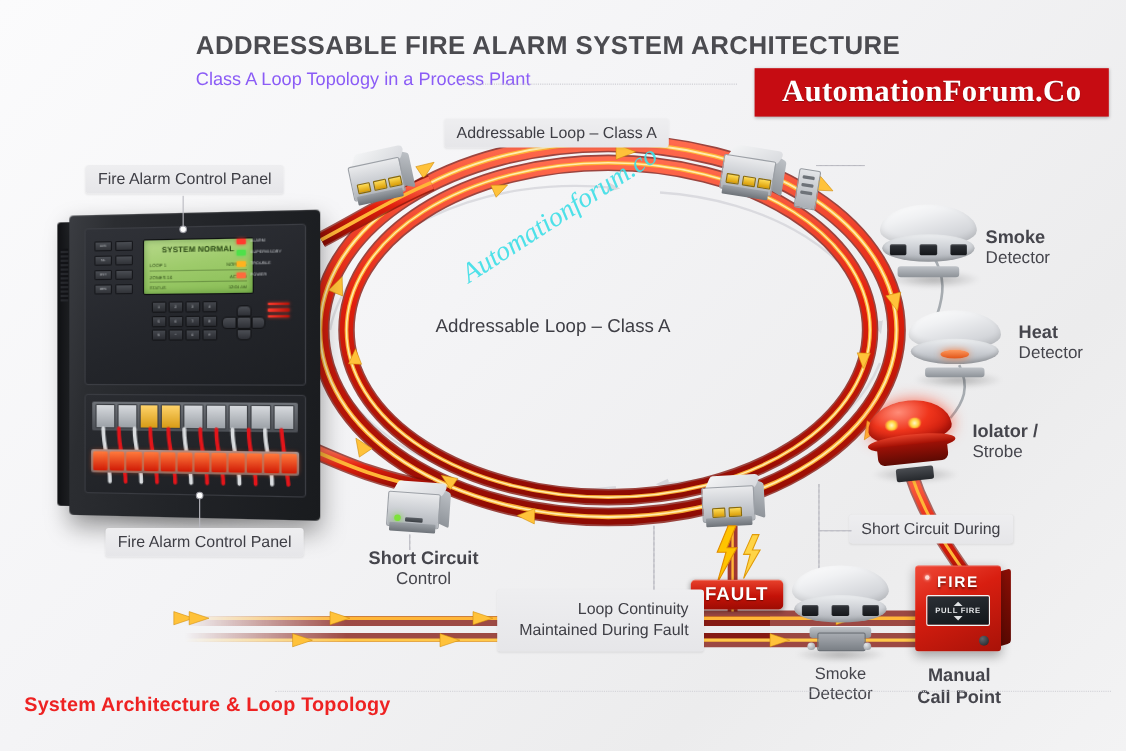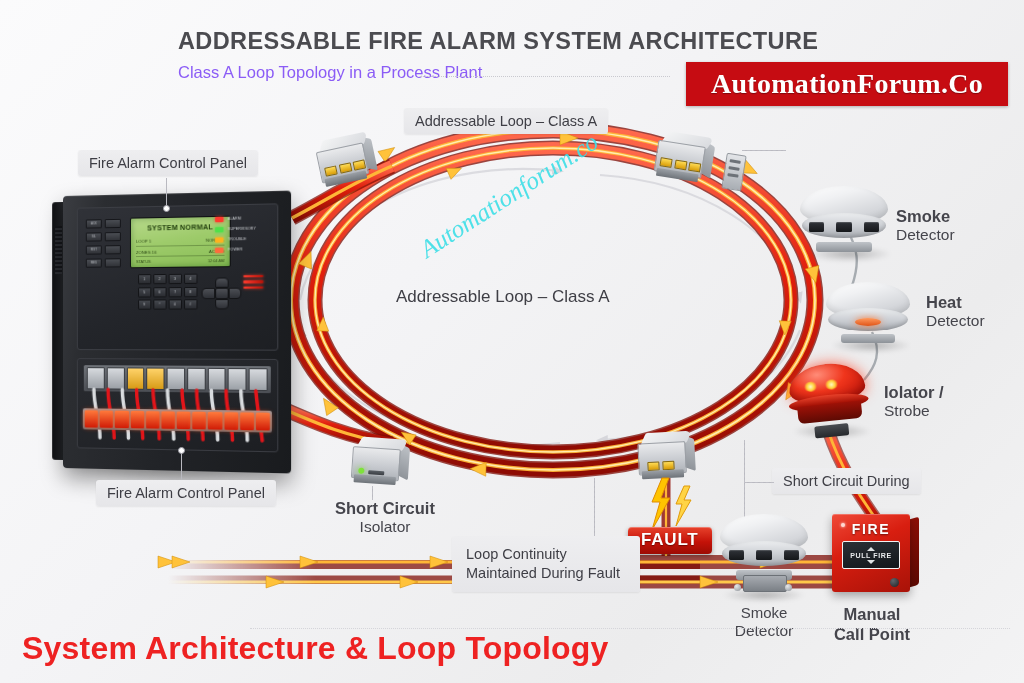--- a/index.html
+++ b/index.html
@@ -33,38 +33,38 @@
     box-shadow:0 1px 3px rgba(0,0,0,.28);
     display:flex;align-items:center;justify-content:center;
   }
   .logo span{
     font-family:"Liberation Serif","DejaVu Serif",serif;
     font-weight:bold;font-size:28px;color:#fff;letter-spacing:.3px;
     text-shadow:0 1px 1px rgba(0,0,0,.35);
   }
   .bottom-banner{
     left:22px;top:630px;
-    font-size:32px;font-weight:bold;color:#ee2222;letter-spacing:.2px;
+    font-size:18px;font-weight:bold;color:#ee2222;letter-spacing:.2px;
     font-family:"Liberation Sans","DejaVu Sans",sans-serif;
   }
   .banner-dots{
     left:250px;top:628px;width:760px;height:1px;
     border-top:1.5px dotted #d5d5da;
   }
 
   .callout{
     background:linear-gradient(180deg,#eeeef0 0%,#e6e6e9 100%);
     border-radius:3px;
     color:#3e3e45;
     font-size:14.5px;
     padding:5px 11px;
     white-space:nowrap;
     box-shadow:0 1px 2px rgba(0,0,0,.07);
   }
-  .callout.multi{white-space:normal;text-align:left;line-height:1.32;padding:9px 14px;}
+  .callout.multi{white-space:normal;text-align:right;line-height:1.32;padding:9px 14px;}
 
   .plainlabel{color:#45454c;line-height:1.22;}
   .plainlabel .l1{font-size:16.5px;font-weight:bold;display:block;}
   .plainlabel .l2{font-size:15.5px;font-weight:normal;display:block;}
   .plainlabel.ctr{text-align:center;}
 
   .loop-center-label{
     left:396px;top:287px;
     font-size:17px;color:#3e3e45;white-space:nowrap;
   }
@@ -708,21 +708,21 @@
     <div class="top"></div>
     <div class="face">
       <div class="grnled"></div>
       <div class="slot"></div>
     </div>
     <div class="foot"></div>
   </div>
   <div class="abs leader dash-v" style="left:372px;top:486px;height:14px;"></div>
   <div class="abs plainlabel ctr" style="left:330px;top:498px;width:110px;">
     <span class="l1">Short Circuit</span>
-    <span class="l2">Isolator</span>
+    <span class="l2">Control</span>
   </div>
 
   <div class="abs modbox" style="left:638px;top:432px;width:58px;height:48px;transform:rotate(-3deg);">
     <div class="side"></div>
     <div class="top"></div>
     <div class="face">
       <div class="termrow" style="left:8px;top:18px;">
         <span class="t"></span>
         <span class="t"></span>
       </div>

